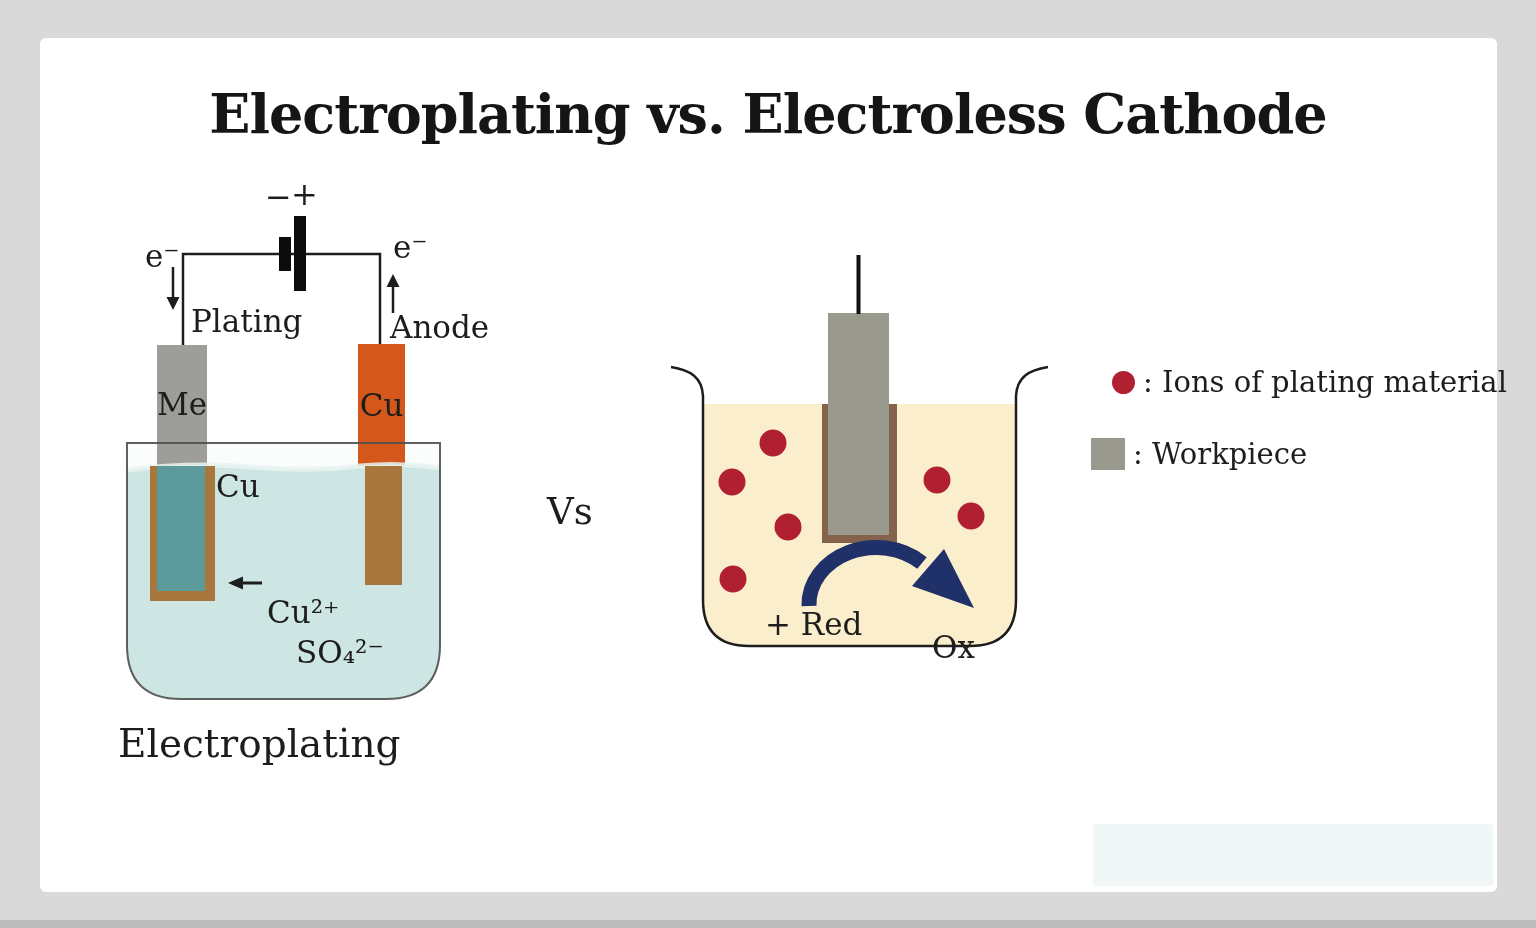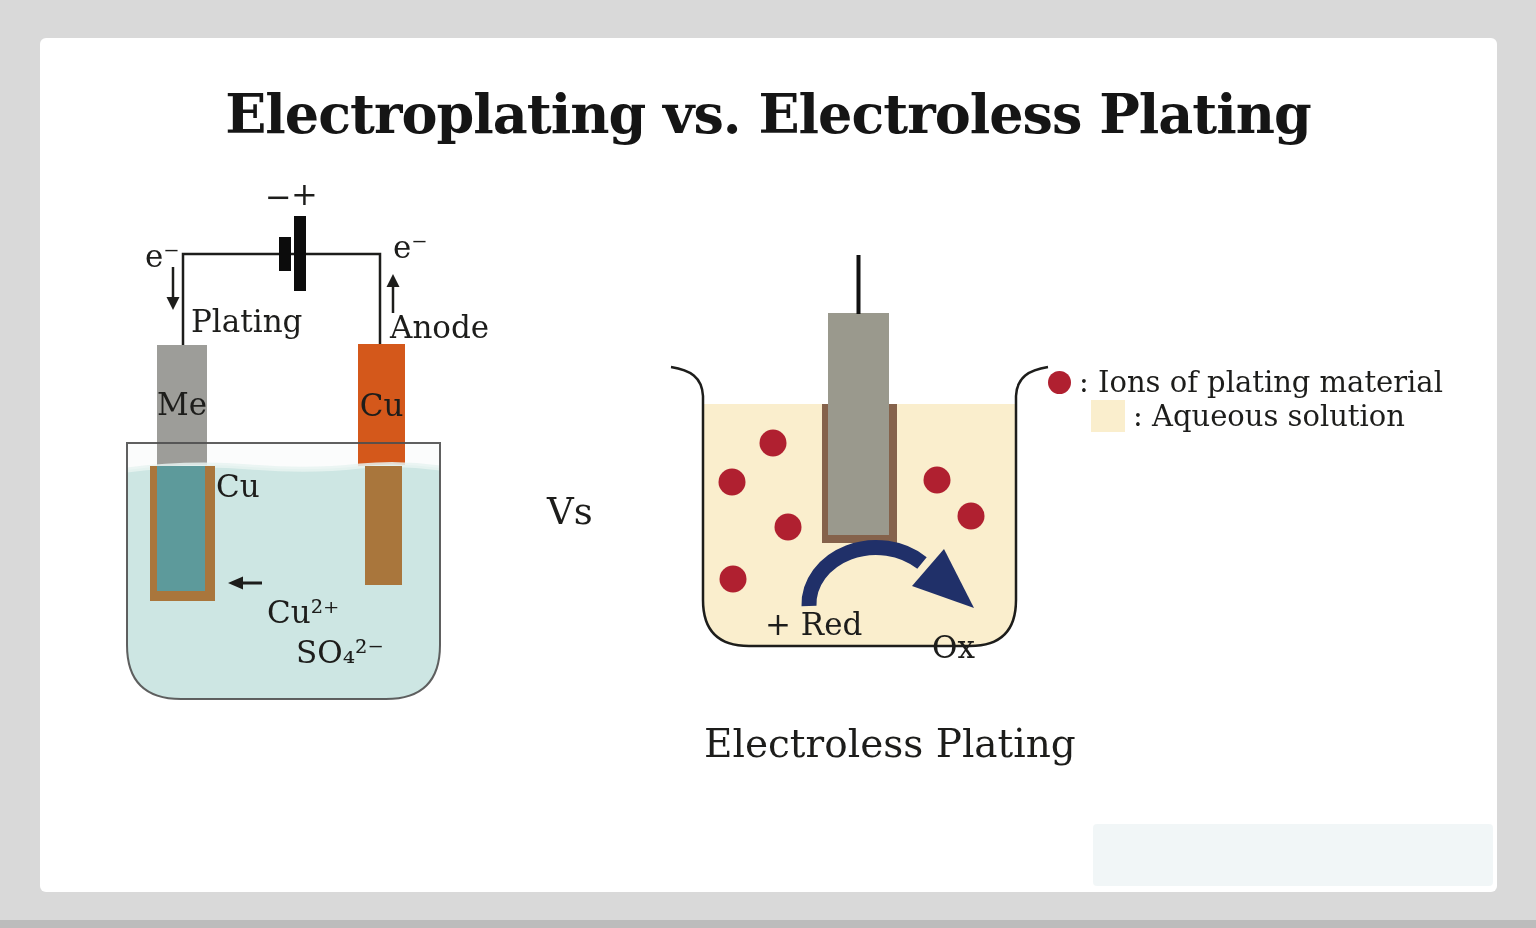--- a/index.html
+++ b/index.html
@@ -23,21 +23,21 @@
   .watermark{position:absolute;left:1093px;top:824px;width:400px;height:62px;
              background:rgba(206,222,225,0.28);border-radius:4px;}
   .center-box{text-align:center;}
 </style>
 </head>
 <body>
 
 <div class="stage">
   <div class="card"></div>
 
-  <div class="title">Electroplating vs. Electroless Plating</div>
+  <div class="title">Electroplating vs. Electroless Cathode</div>
 
   <svg class="diagram-svg" viewBox="0 0 1536 928">
 
     <path d="M183,345 L183,254 L380,254 L380,344" fill="none" stroke="#1d1d1b" stroke-width="2.5"></path>
 
     <rect x="279" y="237" width="12" height="34" fill="#0c0c0c"></rect>
     <rect x="294" y="216" width="12" height="75" fill="#0c0c0c"></rect>
 
     <line x1="173" y1="267" x2="173" y2="299" stroke="#1d1d1b" stroke-width="2.5"></line>
     <polygon points="166.5,297 179.5,297 173,310" fill="#1d1d1b"></polygon>
@@ -85,31 +85,31 @@
   <div class="lbl sign" style="left:291px;top:178px;">+</div>
   <div class="lbl small" style="left:145px;top:240px;">e⁻</div>
   <div class="lbl small" style="left:393px;top:231px;">e⁻</div>
   <div class="lbl small" style="left:191px;top:305px;">Plating</div>
   <div class="lbl small" style="left:390px;top:311px;">Anode</div>
   <div class="lbl small center-box" style="left:157px;top:388px;width:47px;">Me</div>
   <div class="lbl small center-box" style="left:358px;top:389px;width:47px;">Cu</div>
   <div class="lbl small" style="left:216px;top:470px;">Cu</div>
   <div class="lbl small" style="left:267px;top:572px;margin-top:24px;">Cu²⁺</div>
   <div class="lbl small" style="left:296px;top:636px;">SO₄²⁻</div>
+  <div class="lbl caption" style="left:118px;top:724px;width:270px;">Electroplating</div>
 
   <div class="lbl vs" style="left:547px;top:493px;">Vs</div>
 
   <div class="lbl small" style="left:765px;top:608px;">+ Red</div>
   <div class="lbl small" style="left:932px;top:631px;">Ox</div>
-  <div class="lbl caption" style="left:704px;top:724px;width:330px;">Electroless Plating</div>
 
-  <div class="legend-row" style="left:1048px;top:365px;">
+  <div class="legend-row" style="left:1112px;top:365px;">
     <span class="sw-dot"></span>
     <span class="legend-label">: Ions of plating material</span>
   </div>
-  <div class="legend-row" style="left:1091px;top:399px;">
-    <span class="sw-cream"></span>
-    <span class="legend-label">: Aqueous solution</span>
+  <div class="legend-row" style="left:1091px;top:437px;">
+    <span class="sw-gray"></span>
+    <span class="legend-label">: Workpiece</span>
   </div>
 
   <div class="watermark"></div>
   <div class="bottom-strip"></div>
 </div>
 
 </body></html>

